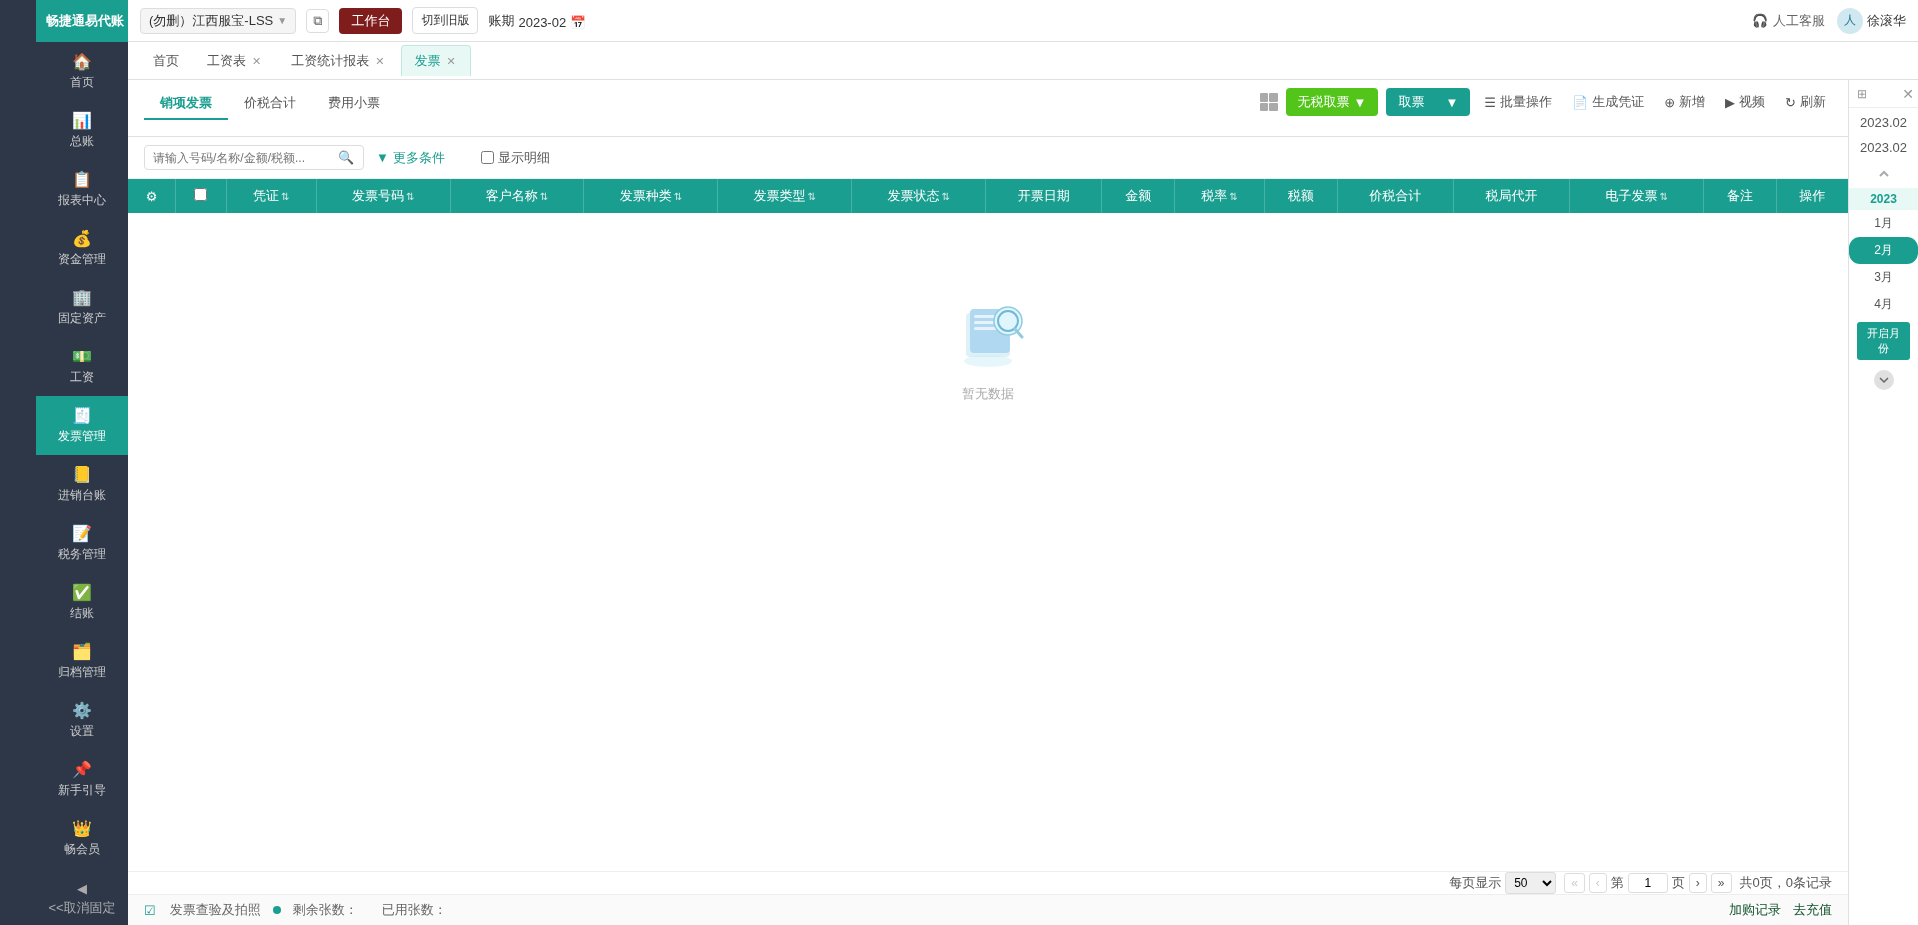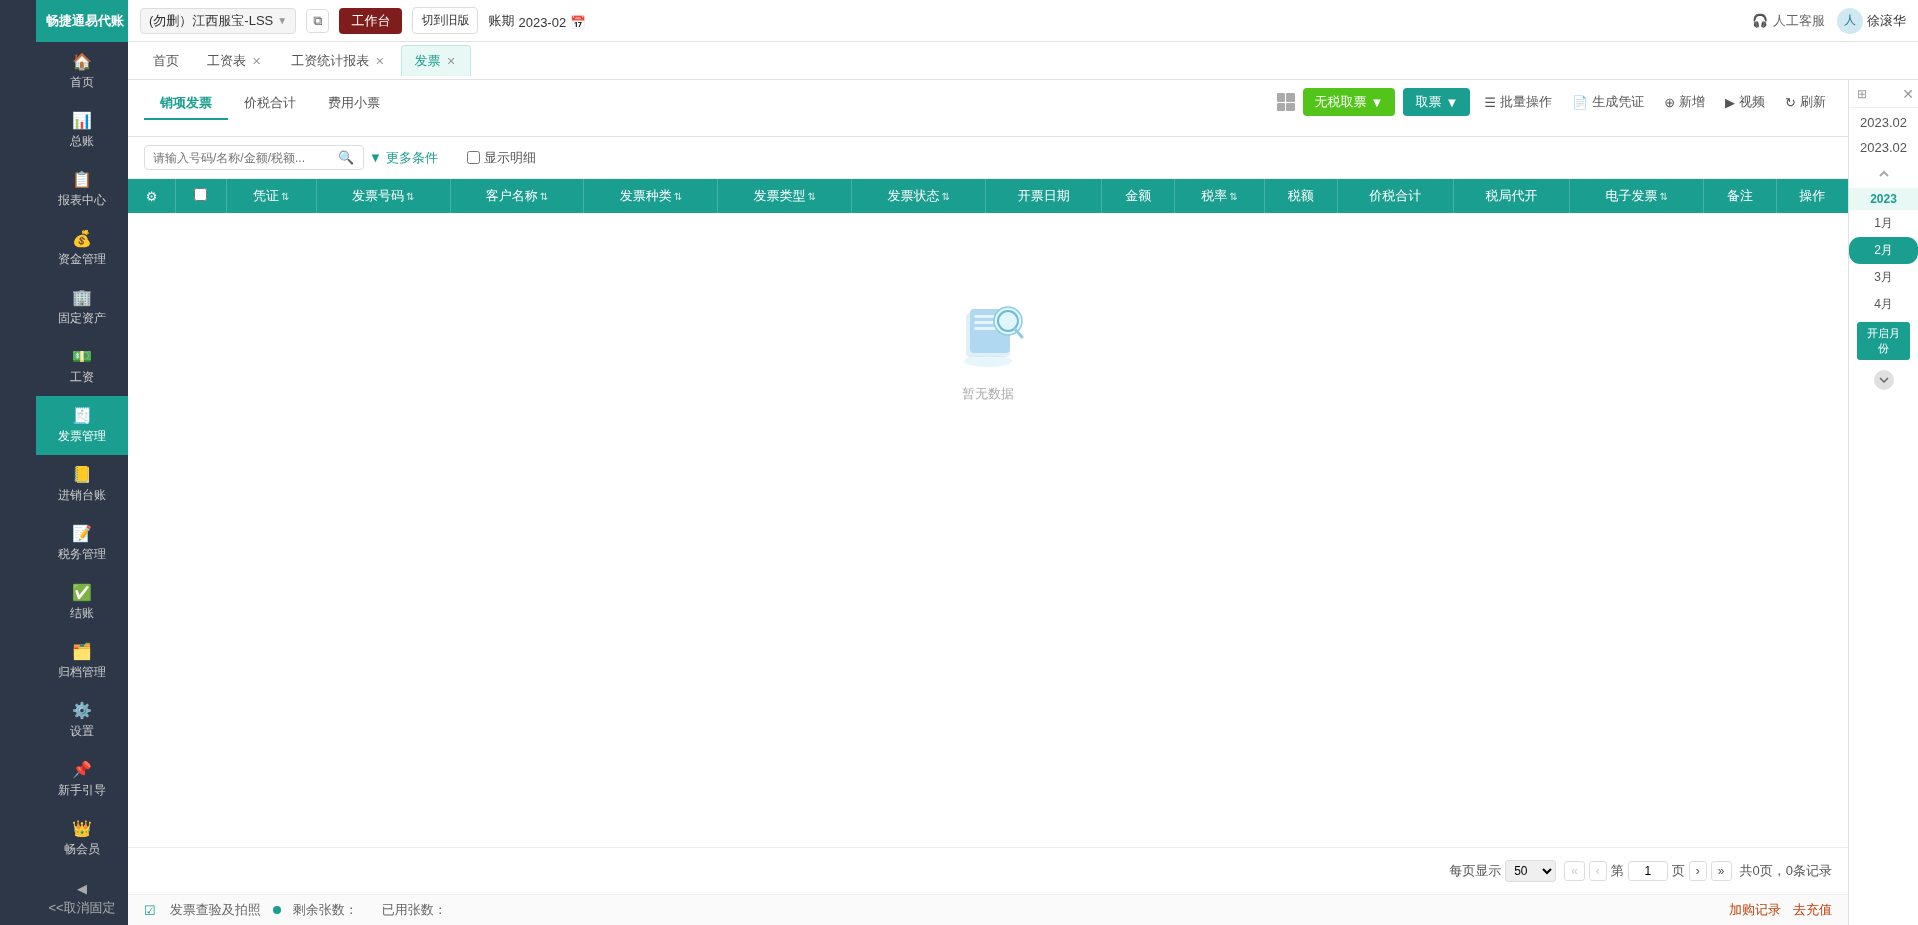--- a/index.html
+++ b/index.html
@@ -242,21 +242,21 @@
     .btn-teal {
       background: #1a9e8f;
       color: #fff;
       border: none;
       border-radius: 4px;
       padding: 5px 12px;
       cursor: pointer;
       font-size: 13px;
       display: flex;
       align-items: center;
-      gap: 4px;
+      gap: 21px;
     }
     .btn-link {
       background: none;
       border: none;
       color: #555;
       cursor: pointer;
       font-size: 13px;
       display: flex;
       align-items: center;
       gap: 4px;
@@ -268,21 +268,21 @@
       gap: 1px;
       width: 18px; height: 18px;
     }
     .icon-grid div { background: #aaa; border-radius: 1px; }
 
     
     .search-bar {
       display: flex;
       align-items: center;
       padding: 8px 16px;
-      gap: 5px;
+      gap: 12px;
       flex-shrink: 0;
       border-bottom: 1px solid #eee;
     }
     .search-input-wrap {
       display: flex;
       align-items: center;
       border: 1px solid #ddd;
       border-radius: 4px;
       padding: 4px 8px;
       width: 220px;
@@ -348,21 +348,21 @@
       color: #aaa;
       font-size: 13px;
       gap: 12px;
     }
 
     
     .pagination-bar {
       display: flex;
       align-items: center;
       justify-content: flex-end;
-      padding: 12px 16px;
+      padding: 0 16px;
       border-top: 1px solid #eee;
       gap: 8px;
       flex-shrink: 0;
       font-size: 12px;
       color: #555;
     }
     .page-select {
       display: flex;
       align-items: center;
       gap: 4px;
@@ -408,21 +408,21 @@
       color: #666;
       gap: 12px;
       flex-shrink: 0;
     }
     .bottom-bar-right {
       margin-left: auto;
       display: flex;
       gap: 12px;
     }
     .bottom-link {
-      color: #c2410c;
+      color: #14532d;
       cursor: pointer;
       text-decoration: none;
     }
 
     
     .date-panel {
       width: 70px;
       background: #fff;
       border-left: 1px solid #e0e0e0;
       display: flex;

